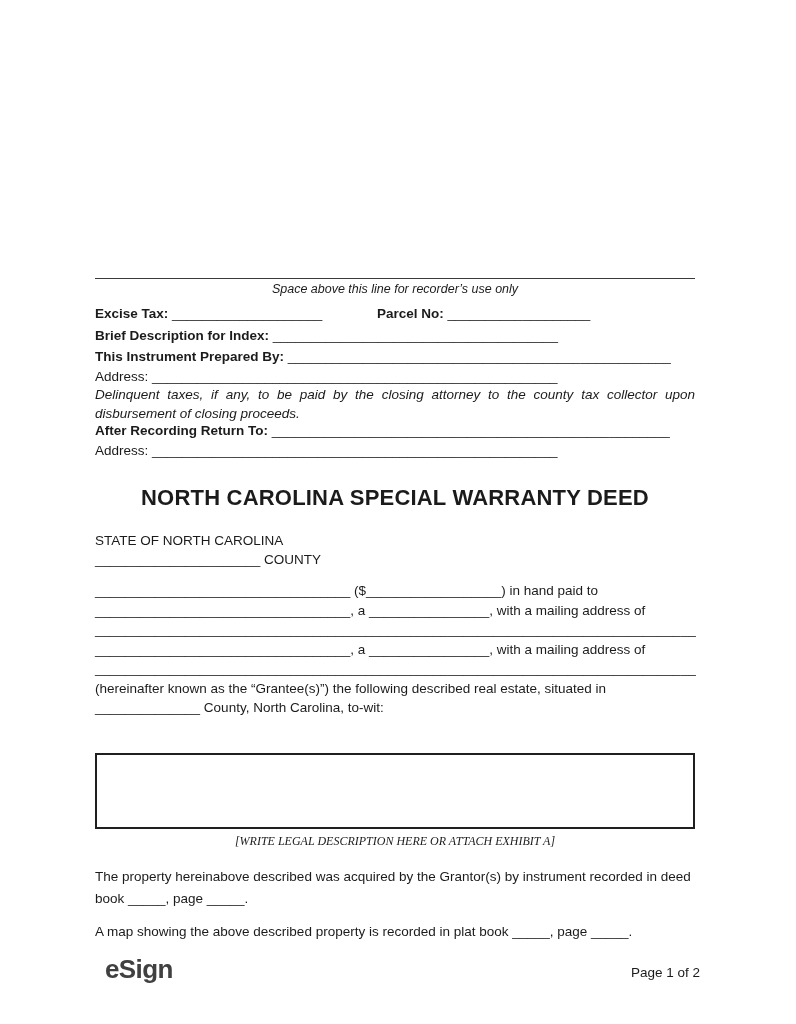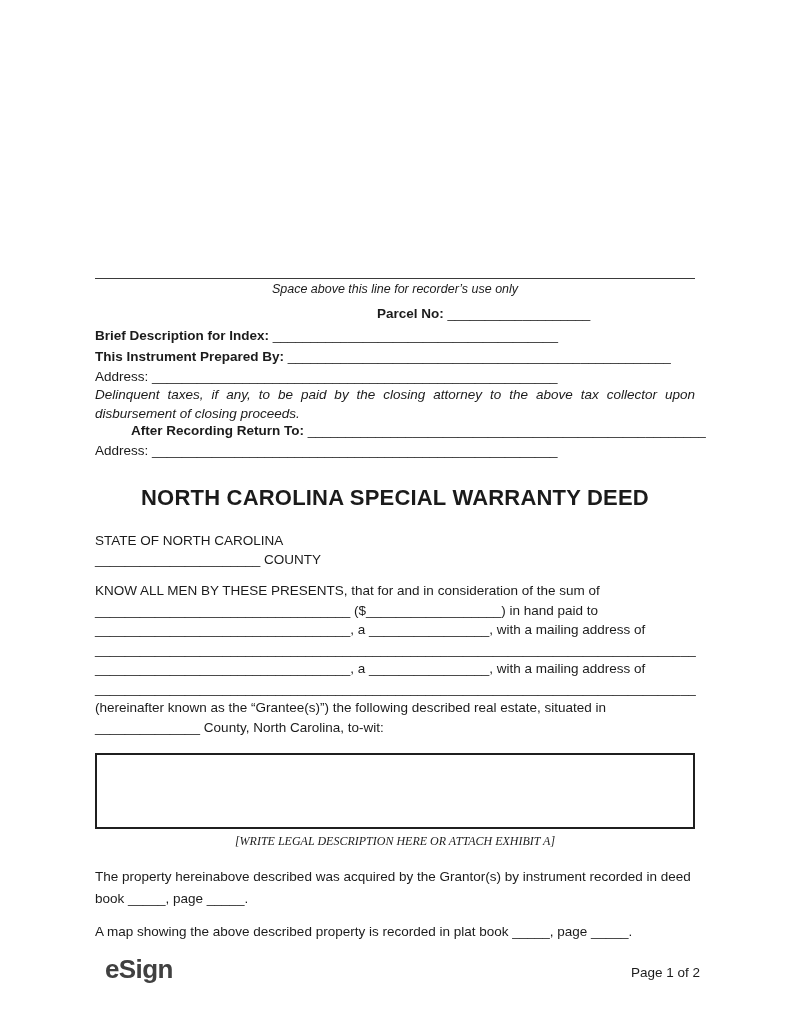--- a/index.html
+++ b/index.html
@@ -60,20 +60,24 @@
 </head>
 <body>
 
 <div class="page">
   <div class="content">
 
     <div class="top-rule"></div>
     <div class="space-caption">Space above this line for recorder’s use only</div>
 
     <div class="row" style="top:303px;">
+      <span>
+        <span class="b">Excise Tax:</span>
+        <span class="blank">____________________</span>
+      </span>
       <span class="parcel-cell">
         <span class="b">Parcel No:</span>
         <span class="blank">___________________</span>
       </span>
     </div>
 
     <div class="row" style="top:325px;">
       <span class="b">Brief Description for Index:</span>
       <span class="blank">______________________________________</span>
     </div>
@@ -81,42 +85,41 @@
     <div class="row" style="top:346px;">
       <span class="b">This Instrument Prepared By:</span>
       <span class="blank">___________________________________________________</span>
     </div>
 
     <div class="row" style="top:366px;">
       <span>Address:</span>
       <span class="blank">______________________________________________________</span>
     </div>
 
-    <div class="note">Delinquent taxes, if any, to be paid by the closing attorney to the above tax collector upon disbursement of closing proceeds.</div>
+    <div class="note">Delinquent taxes, if any, to be paid by the closing attorney to the county tax collector upon disbursement of closing proceeds.</div>
 
-    <div class="row" style="top:420px;margin-left:36px;">
+    <div class="row" style="top:420px;">
       <span class="b">After Recording Return To:</span>
       <span class="blank">_____________________________________________________</span>
     </div>
 
     <div class="row" style="top:440px;">
       <span>Address:</span>
       <span class="blank">______________________________________________________</span>
     </div>
 
     <div class="doc-title">NORTH CAROLINA SPECIAL WARRANTY DEED</div>
 
     <div class="state-line1">STATE OF NORTH CAROLINA</div>
     <div class="state-line2">
       <span class="blank">______________________</span>
       <span>COUNTY</span>
     </div>
 
     <div class="deed-par">
-      <div class="pline">KNOW ALL MEN BY THESE PRESENTS, that for and in consideration of the sum of</div>
       <div class="pline">__________________________________ ($__________________) in hand paid to</div>
       <div class="pline">__________________________________, a ________________, with a mailing address of</div>
       <div class="pline">________________________________________________________________________________</div>
       <div class="pline">__________________________________, a ________________, with a mailing address of</div>
       <div class="pline">________________________________________________________________________________</div>
       <div class="pline">(hereinafter known as the “Grantee(s)”) the following described real estate, situated in</div>
       <div class="pline">______________ County, North Carolina, to-wit:</div>
     </div>
 
     <div class="legal-box"></div>

